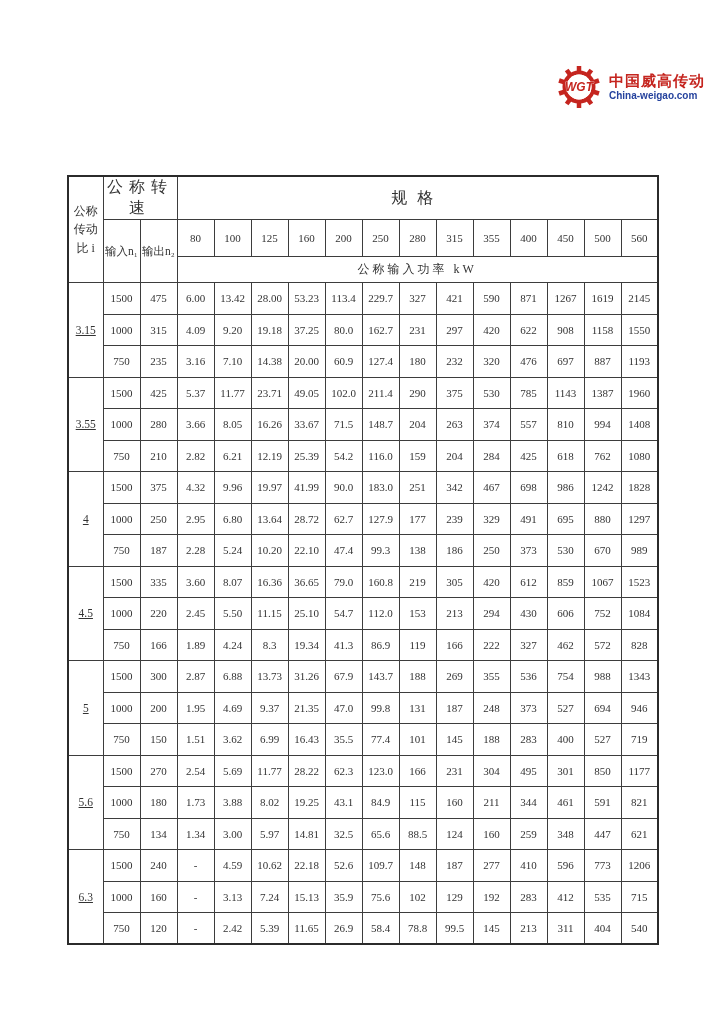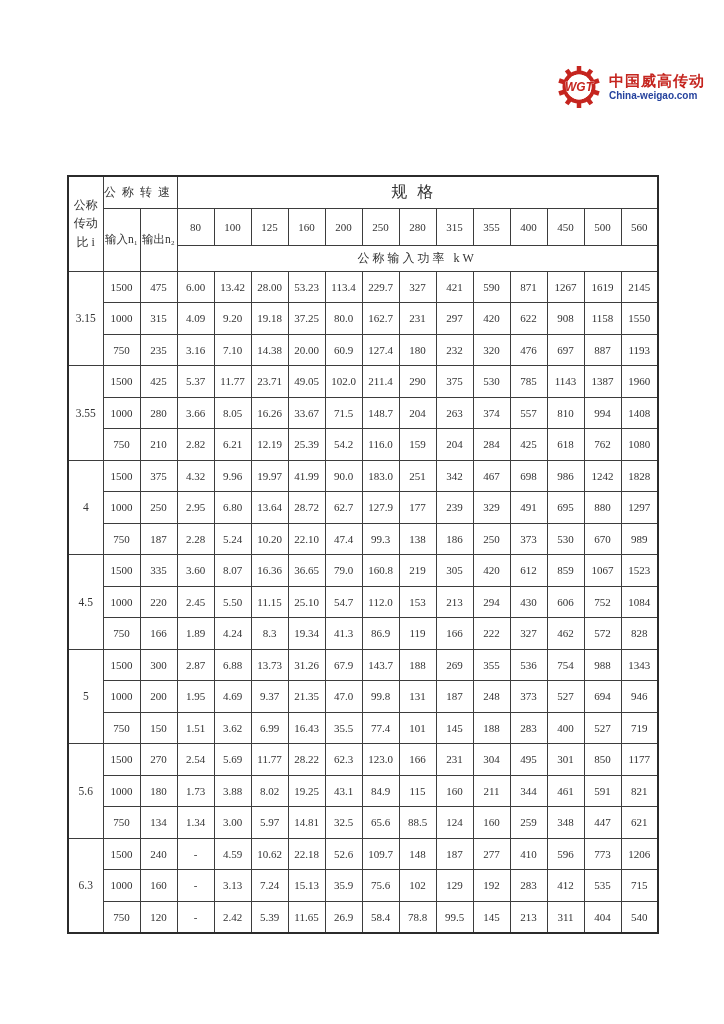--- a/index.html
+++ b/index.html
@@ -26,26 +26,26 @@
   }
   .power-table th, .power-table td {
     border:1px solid #3d3d3d; text-align:center; vertical-align:middle;
     padding:0; font-weight:normal; color:#333; overflow:hidden;
   }
   thead tr.hr1 { height:32px; }
   thead tr.hr2 { height:37px; }
   thead tr.hr3 { height:26px; }
   tbody tr { height:31.5px; }
   .th-ratio { font-size:12px; font-weight:bold; line-height:1.55; padding:0 3px; color:#2c2c2c; }
-  .th-speed { font-size:12px; font-weight:bold; letter-spacing:6px; color:#2c2c2c;margin-left:28px; }
+  .th-speed { font-size:16px; font-weight:bold; letter-spacing:6px; color:#2c2c2c;margin-left:28px; }
   .th-spec  { font-size:16px; font-weight:bold; letter-spacing:10px; color:#2c2c2c; }
   .th-io    { font-size:11.5px; font-weight:bold; color:#2c2c2c; }
   .th-power { font-size:12px; font-weight:bold; letter-spacing:3px; color:#2c2c2c;margin-top:24px; }
   .th-specval { font-size:11px; }
-  .td-ratio { font-size:11.5px; }
+  .td-ratio { font-size:11.5px;text-decoration:underline; }
   tbody td { font-size:11px; }
   
   .page-number {
     position:absolute; top:944px; left:0; width:724px; text-align:center;
     font-size:14px; letter-spacing:1px; color:#333;
   }
 </style>
 </head>
 <body>
 

